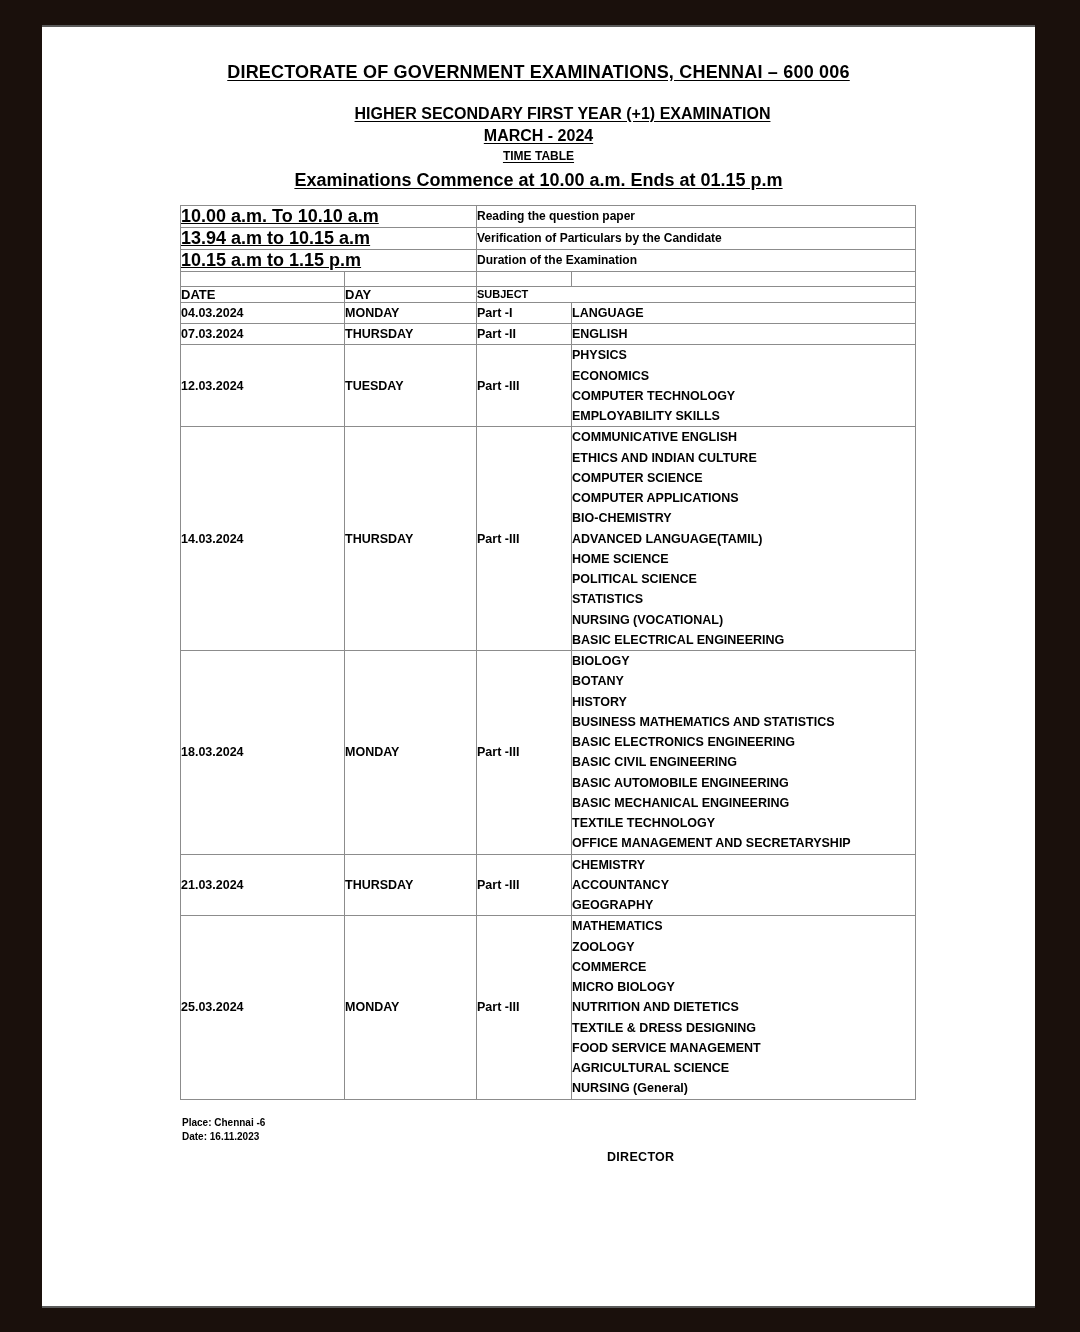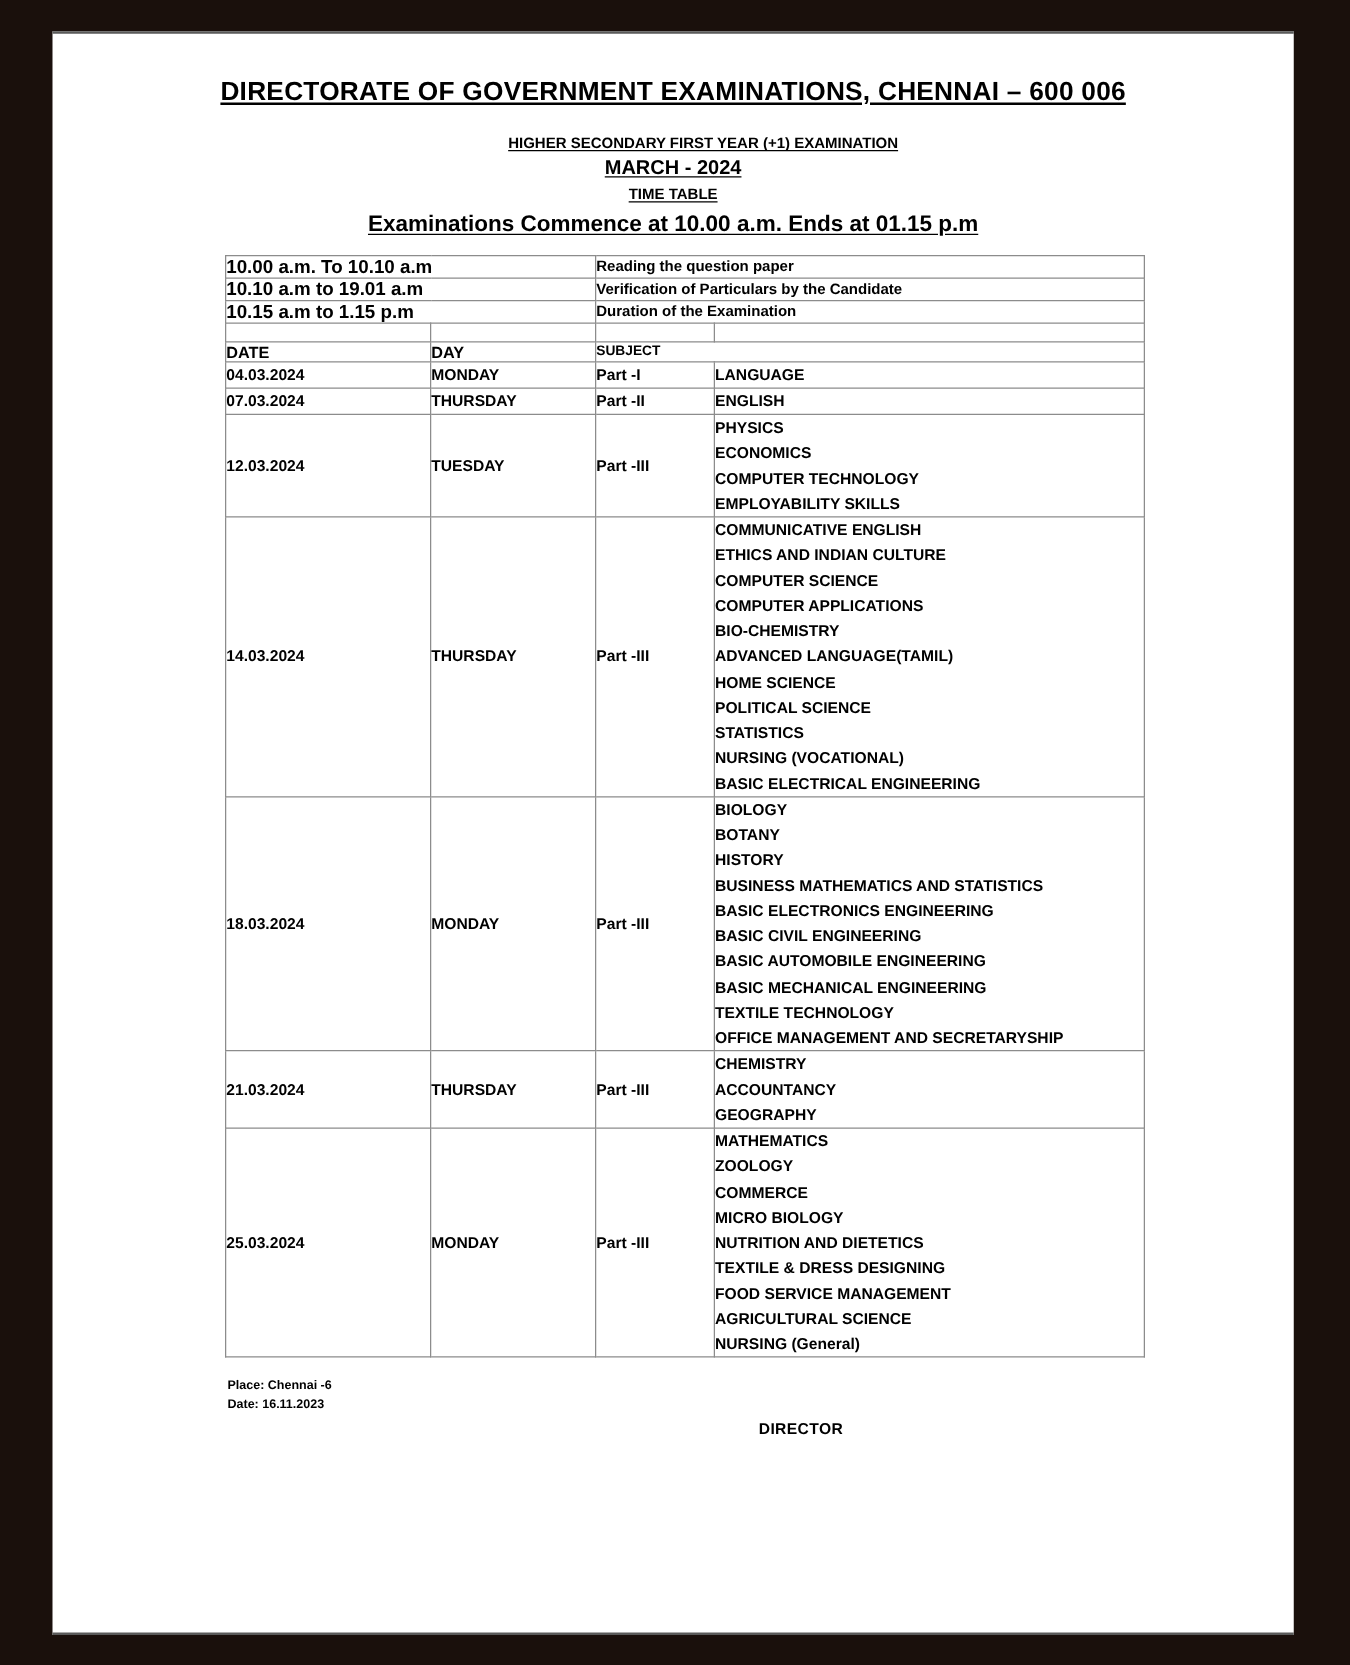--- a/index.html
+++ b/index.html
@@ -35,26 +35,26 @@
   .title-block {
     padding-top: 35px;
     text-align: center;
   }
   .t-line {
     color: #000000;
     font-weight: bold;
     line-height: 1.16;
   }
   .t-org {
-    font-size: 21px;
+    font-size: 18px;
     letter-spacing: 0.2px;
     margin-bottom: 22px;
   }
   .t-exam {
-    font-size: 12px;
+    font-size: 16px;
     margin-bottom: 4px;
     padding-left: 48px;
   }
   .t-month {
     font-size: 16px;
     margin-bottom: 4px;
   }
   .t-tt {
     font-size: 12px;
     margin-bottom: 6px;
@@ -85,21 +85,22 @@
     padding: 0;
     vertical-align: middle;
     font-weight: bold;
   }
   .col-date { width: 164px; }
   .col-day  { width: 132px; }
   .col-part { width: 95px;  }
   .col-sub  { width: 344px; }
   td.timing-left {
     padding: 7px 5px 7px 6px;
-    font-size: 15px;
+    font-size: 18px;
+    text-decoration: underline;
   }
   td.timing-right {
     padding: 7px 5px 7px 6px;
     font-size: 12px;
   }
   tr.spacer-row td {
     height: 14px;
     padding: 0;
   }
   td.hdr {
@@ -169,21 +170,21 @@
           <col class="col-part">
           <col class="col-sub">
         </colgroup>
         <tbody>
 
           <tr>
             <td class="timing-left" colspan="2">10.00 a.m. To 10.10 a.m</td>
             <td class="timing-right" colspan="2">Reading the question paper</td>
           </tr>
           <tr>
-            <td class="timing-left" colspan="2">10.10 a.m to 19.01 a.m</td>
+            <td class="timing-left" colspan="2">13.94 a.m to 10.15 a.m</td>
             <td class="timing-right" colspan="2">Verification of Particulars by the Candidate</td>
           </tr>
           <tr>
             <td class="timing-left" colspan="2">10.15 a.m to 1.15 p.m</td>
             <td class="timing-right" colspan="2">Duration of the Examination</td>
           </tr>
 
           <tr class="spacer-row">
             <td></td>
             <td></td>

